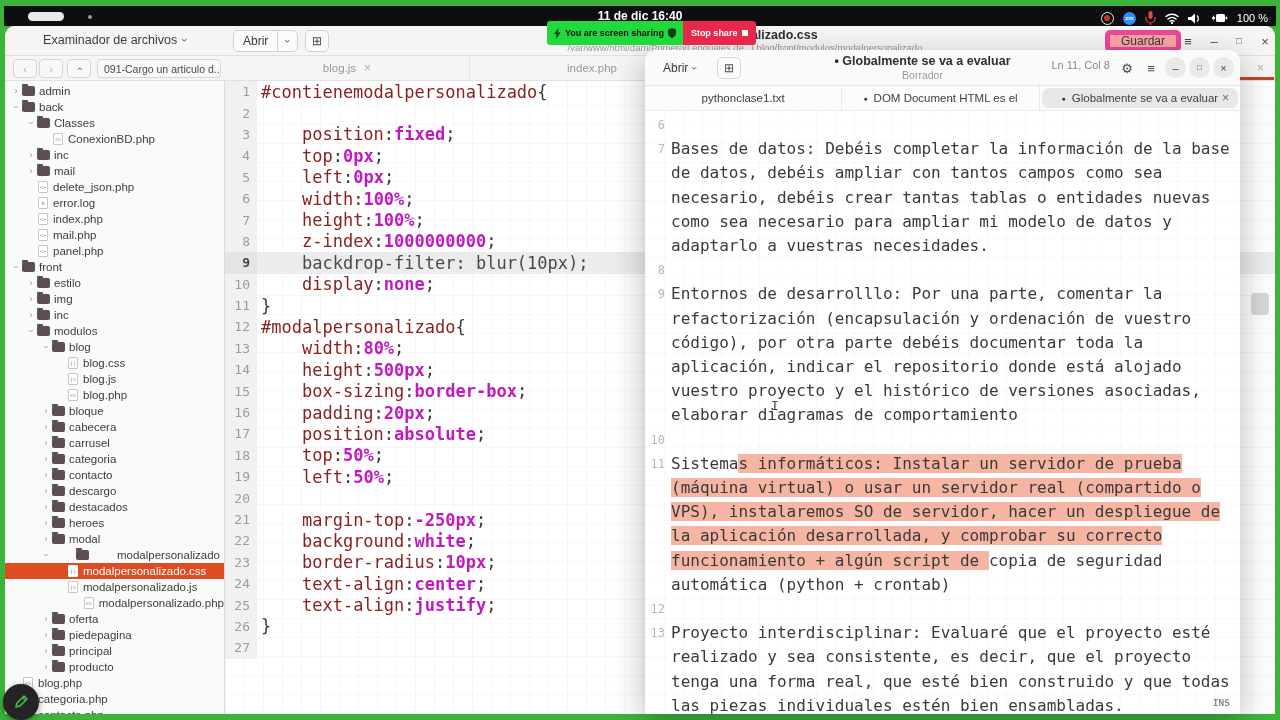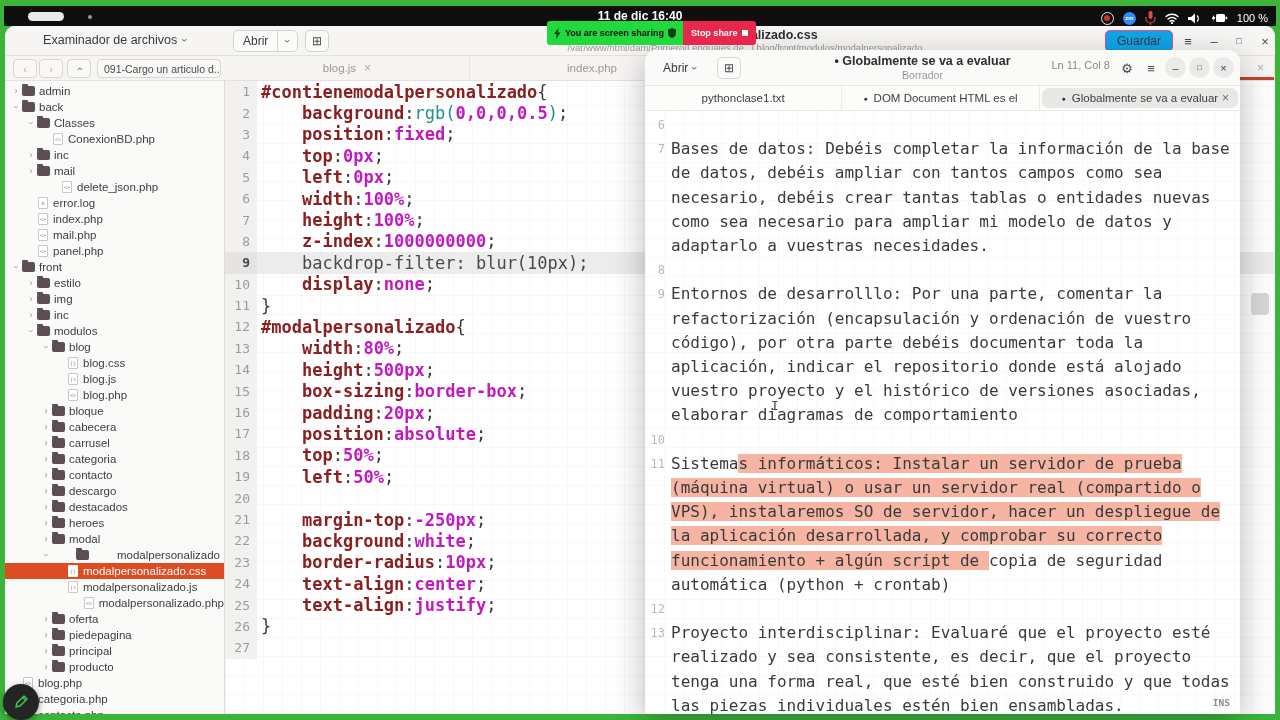--- a/index.html
+++ b/index.html
@@ -29,21 +29,21 @@
   #mid-header{position:absolute;left:0;top:0;right:0;height:30px;background:#f6f5f4;border-bottom:1px solid #e3e1de}
   .panel-title{position:absolute;left:0;top:0;width:220px;height:27px;display:flex;align-items:center;justify-content:center;gap:6px;font-size:12.5px;color:#3a3a3a}
   .split-btn{position:absolute;left:228px;top:4px;height:22px;display:flex;border:1px solid #d4d2ce;border-radius:5px;background:#fbfbfa;overflow:hidden}
   .split-btn .main{padding:0 9px;font-size:12px;color:#3a3a3a;display:flex;align-items:center}
   .split-btn .arr{border-left:1px solid #d4d2ce;width:20px;display:flex;align-items:center;justify-content:center}
   .newtab-btn{position:absolute;left:300px;top:4px;width:24px;height:22px;border:1px solid #d4d2ce;border-radius:5px;background:#fbfbfa;color:#4a4a4a;font-size:12px;display:flex;align-items:center;justify-content:center}
   .chev{display:inline-block;font-size:11px;color:#6b6b6b;transform:rotate(90deg);transform-origin:center}
   .chev.up{transform:rotate(-90deg)}
   #mid-title{position:absolute;left:540px;width:400px;top:2px;text-align:center;font-size:12.5px;font-weight:bold;color:#2f2f2f;white-space:nowrap}
   #mid-path{position:absolute;left:490px;width:500px;top:16px;text-align:center;font-size:9.5px;color:#9a9896;white-space:nowrap}
-  #save-btn{position:absolute;left:1100px;top:4px;height:22px;padding:0 11px;border:1px solid #ec4899;border-radius:5px;background:#0ea5e9;font-size:12px;color:#3a3a3a;display:flex;align-items:center}
+  #save-btn{position:absolute;left:1100px;top:4px;height:22px;padding:0 11px;border:5px solid #ec4899;border-radius:5px;background:#fca5a5;font-size:12px;color:#3a3a3a;display:flex;align-items:center}
   .hdr-glyph{position:absolute;top:4px;width:22px;height:22px;display:flex;align-items:center;justify-content:center;color:#4a4a4a;font-size:13px}
 
   
   #mid-row2{position:absolute;left:0;top:30px;right:0;height:25px;background:#f6f5f4;border-bottom:1px solid #e3e1de}
   .nav-btn{position:absolute;top:3px;width:24px;height:19px;border:1px solid #d8d6d2;border-radius:4px;background:#f9f8f7;display:flex;align-items:center;justify-content:center;color:#b5b3b0;font-size:11px}
   .nav-btn.dark{color:#5a5a5a}
   #loc-dd{position:absolute;left:92px;top:3px;width:124px;height:19px;border:1px solid #d8d6d2;border-radius:4px;background:#f9f8f7;display:flex;align-items:center;justify-content:space-between;padding:0 6px;font-size:10.5px;color:#4a4a4a;white-space:nowrap;overflow:hidden}
   #mid-tabs{position:absolute;left:220px;top:0;right:0;height:24px;display:flex}
   .mtab{position:relative;display:flex;align-items:center;justify-content:center;gap:8px;font-size:11.5px;color:#9a9896;border-right:1px solid #e6e4e1}
   .mtab .close{color:#b0aeab;font-size:12px;position:absolute;right:10px}
@@ -63,21 +63,21 @@
   .tree-row.selected .file-ico{border-color:#fff}
 
   
   #code-area{position:absolute;left:220px;top:55px;right:0;bottom:0;background:#ffffff;font-family:"DejaVu Sans Mono",monospace;
     background-image:repeating-linear-gradient(0deg,rgba(0,0,0,.030) 0 1px,transparent 1px 19px),repeating-linear-gradient(90deg,rgba(0,0,0,.030) 0 1px,transparent 1px 19px)}
   .code-row{display:flex;height:21.4px;align-items:center}
   .code-row .ln{flex:none;width:32px;background:#f2f1f0;color:#9c9c9c;font-size:13px;text-align:right;padding-right:7px;height:100%;display:flex;align-items:center;justify-content:flex-end}
   .code-row .src{white-space:pre;font-size:17px;padding-left:4px;color:#3a3a3a}
   .code-row.current{background:#ececec}
   .code-row.current .ln{background:#e5e4e2;color:#474747;font-weight:bold}
-  .tk-sel,.tk-prop{color:#8b2020;font-weight:bold}
+  .tk-sel,.tk-prop{color:#8b2020;font-weight:normal}
   .tk-val{color:#c01bc0;font-weight:bold}
   .tk-fn{color:#1f8f8f}
   .tk-p{color:#3a3a3a}
   .tk-plain{color:#4a4a4a}
   #mid-scroll-thumb{position:absolute;right:6px;top:212px;width:18px;height:22px;border-radius:4px;background:#d9d7d4}
 
   
   #gedit{position:absolute;left:645px;top:50px;width:595px;bottom:6px;background:#fff;border-radius:12px 12px 0 0;box-shadow:0 10px 34px rgba(0,0,0,.28);overflow:hidden;z-index:40}
   #ged-header{position:absolute;left:0;top:0;right:0;height:36px;background:#fafaf9;border-bottom:1px solid #e8e6e3}
   #ged-open{left:10px;top:7px;position:absolute;height:22px;display:flex;align-items:center;gap:5px;padding:0 8px;font-size:12px;color:#3a3a3a}
@@ -222,21 +222,21 @@
         <div class="tree-row" style="padding-left: 21px;">
           <span class="tr-chev">›</span>
           <span class="folder-ico"></span>
           <span>inc</span>
         </div>
         <div class="tree-row" style="padding-left: 21px;">
           <span class="tr-chev">›</span>
           <span class="folder-ico"></span>
           <span>mail</span>
         </div>
-        <div class="tree-row" style="padding-left: 21px; margin-left: 24px;">
+        <div class="tree-row" style="padding-left: 21px;">
           <span class="tr-chev"></span>
           <span class="file-ico">&lt;&gt;</span>
           <span>delete_json.php</span>
         </div>
         <div class="tree-row" style="padding-left: 21px;">
           <span class="tr-chev"></span>
           <span class="file-ico">≡</span>
           <span>error.log</span>
         </div>
         <div class="tree-row" style="padding-left: 21px;">
@@ -403,21 +403,20 @@
   </div>
 
   <div id="code-area">
     <div id="code-lines">
         <div class="code-row">
           <span class="ln">1</span>
           <span class="src"><span class="tk-sel">#contienemodalpersonalizado</span><span class="tk-p">{</span></span>
         </div>
         <div class="code-row">
           <span class="ln">2</span>
-          <span class="src"><span class="tk-p">    </span><span class="tk-prop">background</span><span class="tk-p">:</span><span class="tk-fn">rgb(</span><span class="tk-val">0,0,0,0.5</span><span class="tk-fn">)</span><span class="tk-p">;</span></span>
         </div>
         <div class="code-row">
           <span class="ln">3</span>
           <span class="src"><span class="tk-p">    </span><span class="tk-prop">position</span><span class="tk-p">:</span><span class="tk-val">fixed</span><span class="tk-p">;</span></span>
         </div>
         <div class="code-row">
           <span class="ln">4</span>
           <span class="src"><span class="tk-p">    </span><span class="tk-prop">top</span><span class="tk-p">:</span><span class="tk-val">0px</span><span class="tk-p">;</span></span>
         </div>
         <div class="code-row">

